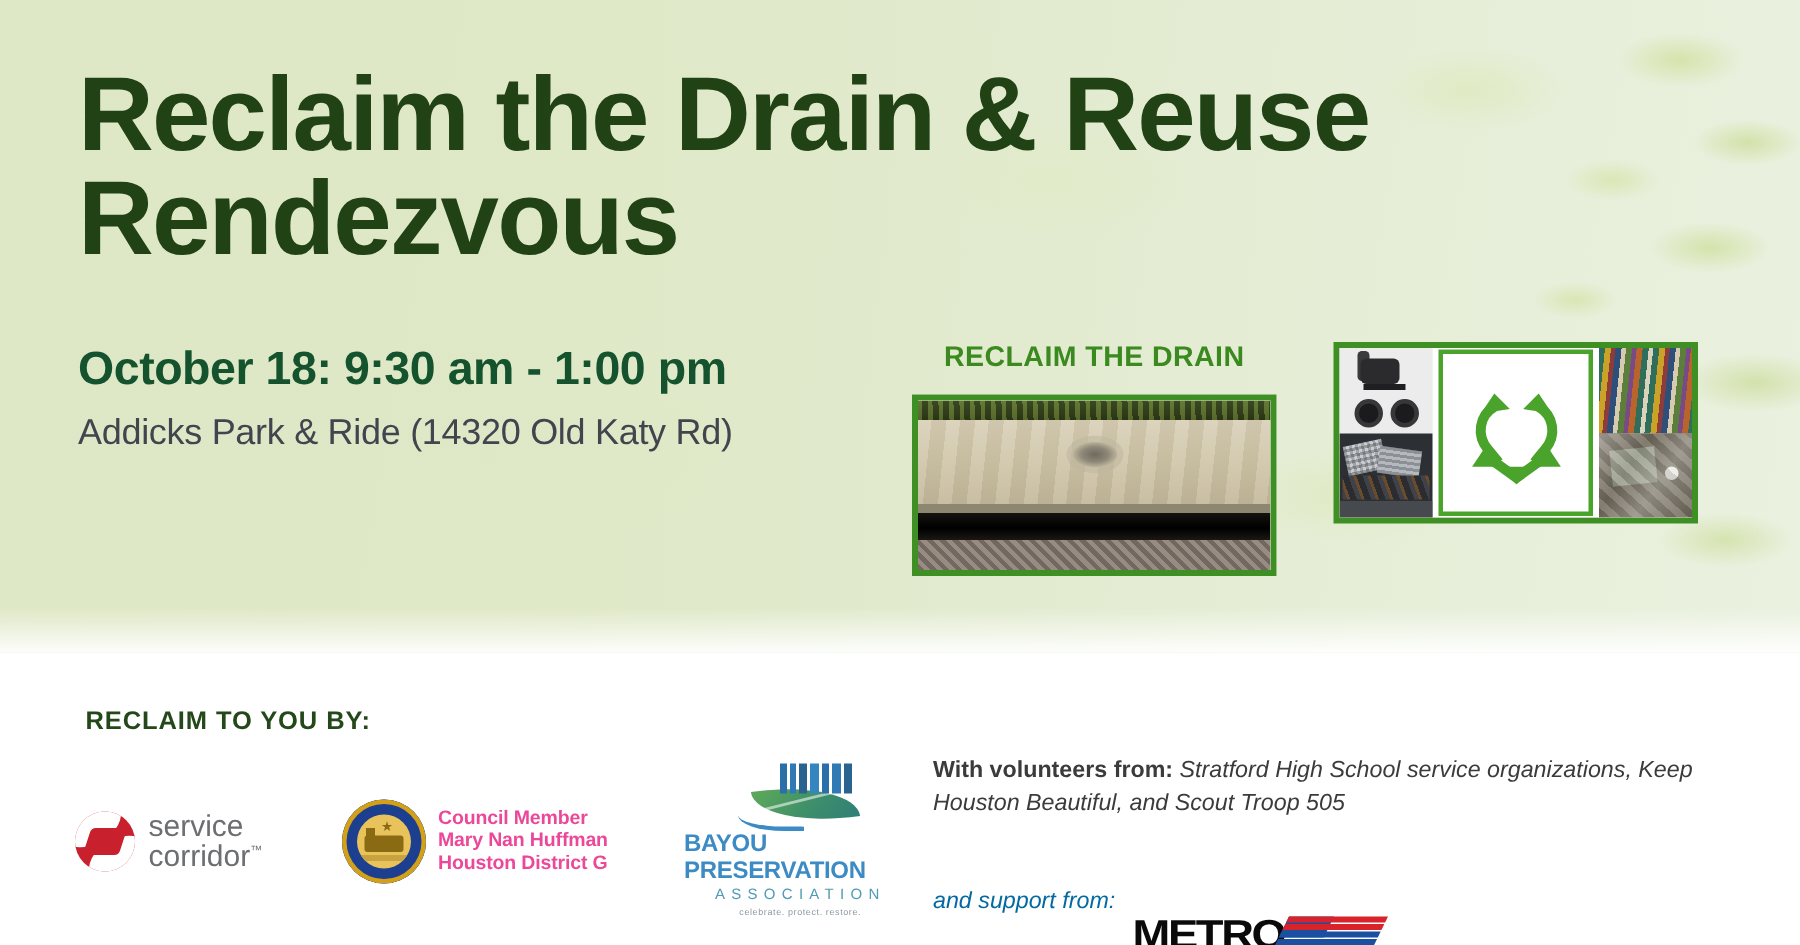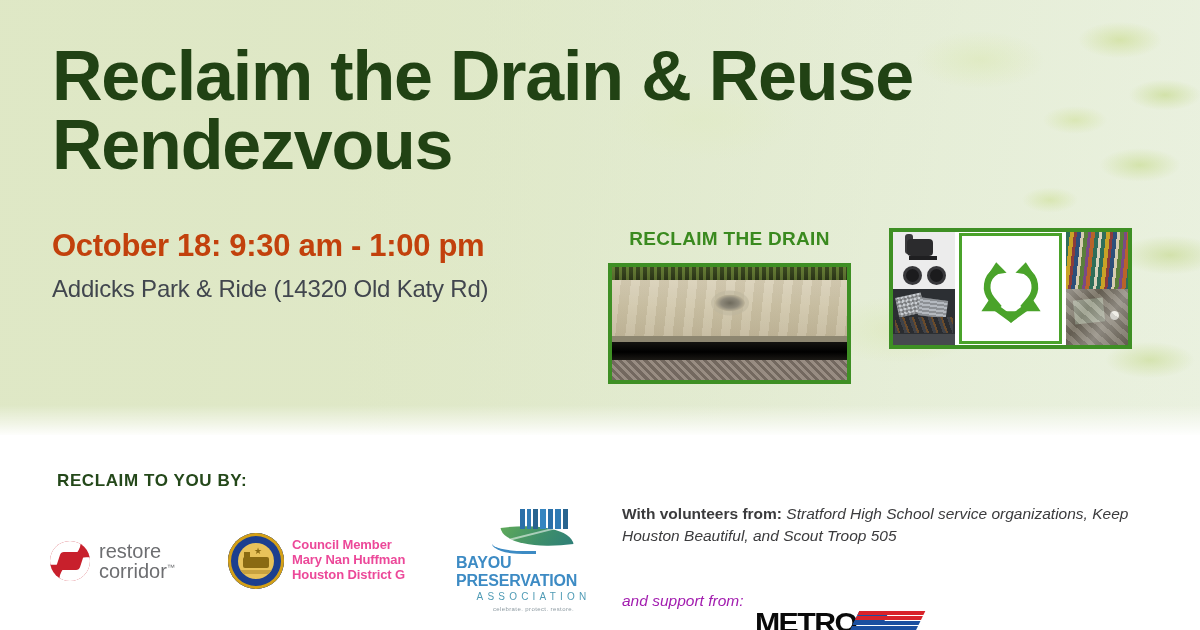--- a/index.html
+++ b/index.html
@@ -35,21 +35,21 @@
                rgba(226,235,206,.42) 52%, rgba(230,238,214,.26) 72%, rgba(233,240,220,.18) 100%);}
   .hero .fade-bottom{position:absolute;left:0;right:0;bottom:0;height:30px;
     background:linear-gradient(180deg, rgba(255,255,255,0) 0%, rgba(255,255,255,.55) 60%, rgba(255,255,255,.95) 100%);}
 
   
   .headline{position:absolute;left:52px;top:42px;width:990px;
     font-size:70px;line-height:.98;font-weight:bold;color:#214214;
     letter-spacing:-1.2px;}
 
   .datetime{position:absolute;left:52px;top:228px;font-size:31px;font-weight:bold;
-    color:#c2410c;letter-spacing:-.3px;}
+    color:#14532d;letter-spacing:-.3px;}
   .venue{position:absolute;left:52px;top:275px;font-size:24px;color:#41464e;letter-spacing:-.2px;}
 
   
   .cards{position:absolute;left:608px;top:228px;display:flex;gap:38px;}
   .card{display:flex;flex-direction:column;align-items:center;}
   .card-title{font-size:19px;font-weight:bold;color:#3a8a1f;letter-spacing:.3px;
     margin-bottom:13px;white-space:nowrap;}
   .photo-frame{border:4px solid #3e8f24;overflow:hidden;background:#fff;}
 
   
@@ -159,21 +159,21 @@
   .bp-river{position:absolute;left:2px;top:30px;width:44px;height:12px;
     border-bottom:3px solid #3d8bc4;border-radius:0 0 0 70%;}
   .bp-t1{font-size:16px;font-weight:bold;color:#3d8bc4;letter-spacing:-.2px;margin-top:3px;}
   .bp-t2{font-size:10px;color:#4f9bb5;letter-spacing:4.2px;margin-top:1px;}
   .bp-t3{font-size:6px;color:#8d9aa1;letter-spacing:.4px;margin-top:4px;}
 
   
   .vol{position:absolute;left:622px;top:68px;width:560px;font-size:15.5px;line-height:1.45;color:#3b3b3d;font-style:italic;}
   .vol b{font-style:normal;}
   .support{position:absolute;left:622px;top:128px;display:flex;align-items:center;gap:12px;}
-  .support .lbl{font-size:15.5px;font-style:italic;color:#a21caf;}
+  .support .lbl{font-size:15.5px;font-style:italic;color:#0369a1;}
   .metro{display:flex;align-items:center;gap:7px;margin-top:45px;}
   .metro .word{font-size:27px;font-weight:bold;color:#0a0a0a;letter-spacing:-1.4px;
     font-family:"Liberation Sans", sans-serif;transform:scaleX(1.12);transform-origin:left center;}
   .metro .stripes{width:66px;height:26px;position:relative;transform:skewX(-26deg);}
   .metro .s{position:absolute;left:0;right:0;height:4px;}
   .metro .s1{top:0;background:#d8232a;} .metro .s2{top:5px;background:#d8232a;}
   .metro .s3{top:10px;background:#1b4fa0;} .metro .s4{top:15px;background:#1b4fa0;}
   .metro .s5{top:20px;background:#d8232a;}
   .metro .blue-block{position:absolute;left:0;top:0;width:30px;height:14px;background:#1b4fa0;}
 </style>
@@ -261,21 +261,21 @@
 
     <div class="brought">RECLAIM TO YOU BY:</div>
 
     <div class="logos">
 
       <div class="ec">
         <div class="ec-mark">
             <div class="bar"></div>
           </div>
         <div class="ec-words">
-          <div>restore</div>
+          <div>service</div>
           <div><span>corridor</span><span class="tm">™</span></div>
         </div>
       </div>
 
       <div class="cm">
         <div class="seal">
           <div class="inner">
             <div class="star">★</div>
             <div class="stack"></div>
             <div class="loco"></div>

